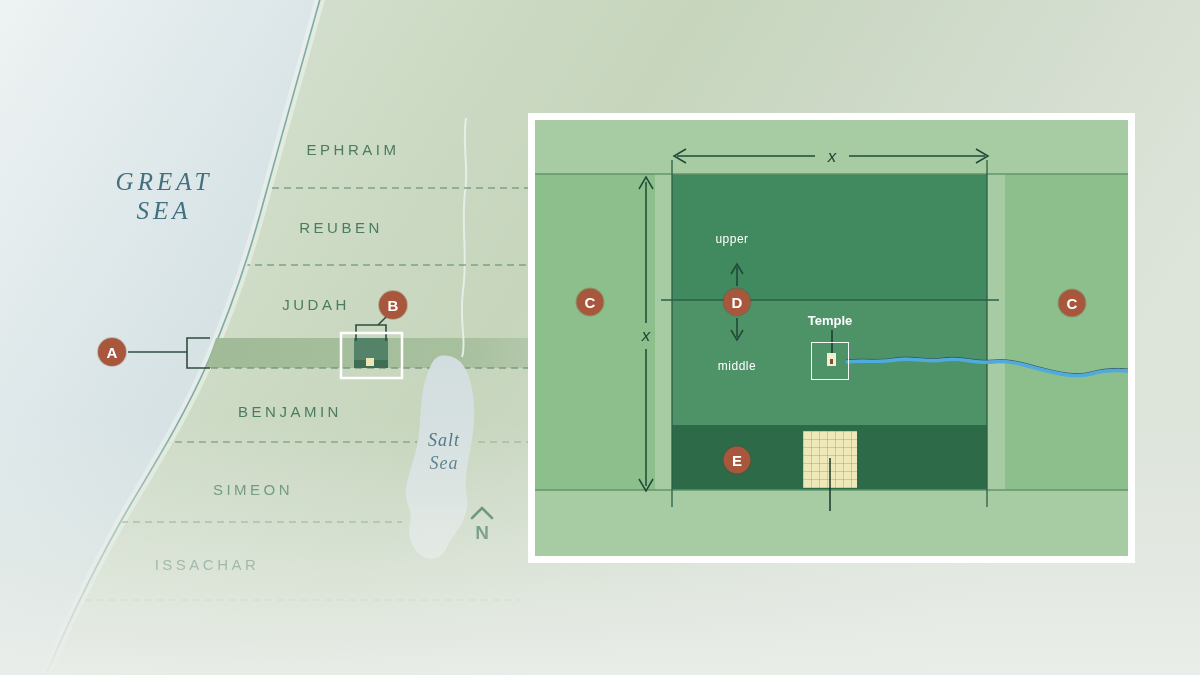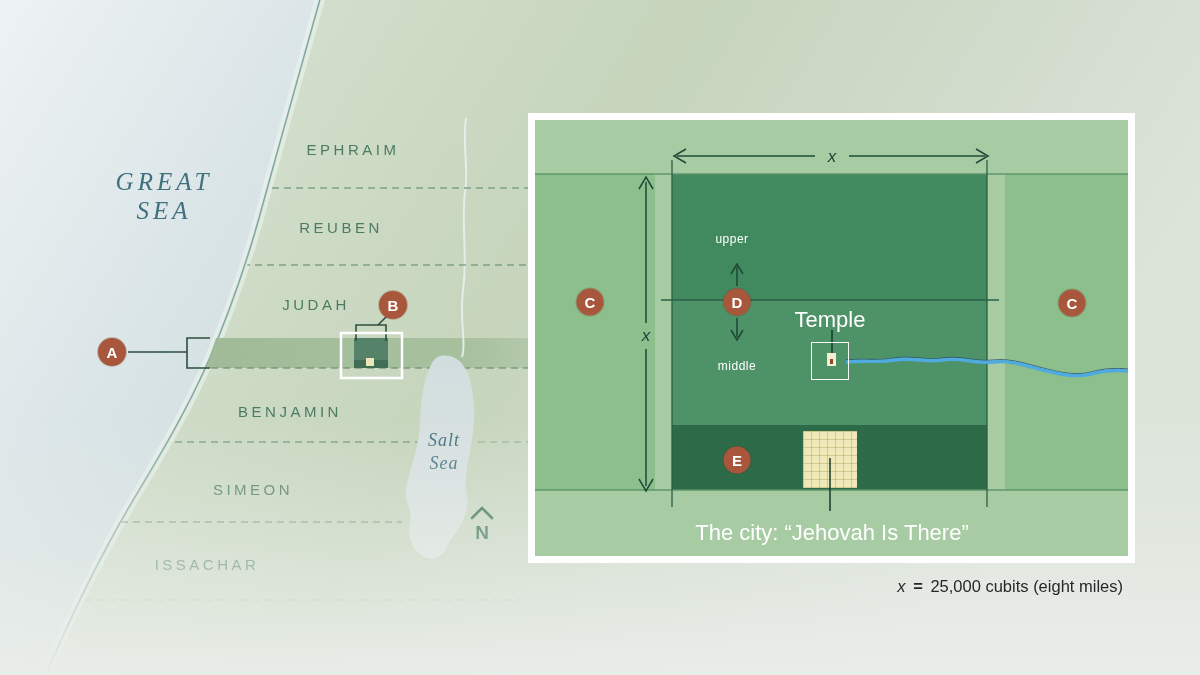--- a/index.html
+++ b/index.html
@@ -38,21 +38,21 @@
     background-image:
       repeating-linear-gradient(0deg, rgba(172,160,88,.45) 0 1.5px, transparent 1.5px 8px),
       repeating-linear-gradient(90deg, rgba(172,160,88,.45) 0 1.5px, transparent 1.5px 8px);}
   .temple-frame{position:absolute;left:276px;top:222px;width:38px;height:38px;
                 border:1.5px solid rgba(255,255,255,.95);}
   .temple-icon{position:absolute;left:292px;top:233px;width:9px;height:13px;background:#f3eecf;}
   .temple-icon span{position:absolute;left:3px;top:6px;width:3px;height:5px;background:#8a4a33;display:block;}
   .inset-italic{position:absolute;transform:translate(-50%,-50%);color:#ffffff;
                 font-size:12px;letter-spacing:.5px;}
   .inset-bold{position:absolute;transform:translate(-50%,-50%);color:#ffffff;
-              font-weight:normal;font-size:22px;white-space:nowrap;}
+              font-weight:bold;font-size:13px;white-space:nowrap;}
   .dim-x{position:absolute;transform:translate(-50%,-50%);color:#1e4634;
          font-style:italic;font-size:17px;font-weight:500;}
 
   
   #legend{position:absolute;right:77px;top:577px;color:#24282a;font-size:16.5px;white-space:nowrap;}
   #legend .lx{font-style:italic;}
   #legend .leq{font-weight:bold;padding:0 3px;}
 
   
   #fade{position:absolute;left:0;top:0;width:1200px;height:675px;pointer-events:none;
@@ -207,28 +207,22 @@
       <div class="temple-frame"></div>
       <div class="temple-icon">
           <span></span>
         </div>
 
       <div class="dim-x" style="left:297px;top:37px;">x</div>
       <div class="dim-x" style="left:111px;top:216px;">x</div>
       <div class="inset-italic" style="left:197px;top:119px;">upper</div>
       <div class="inset-italic" style="left:202px;top:246px;text-align:center;">middle</div>
       <div class="inset-bold" style="left:295px;top:200px;">Temple</div>
-      <div class="inset-bold" style="left:297px;top:413px;">The city: “Jehovah Is There”</div>
 
       <div class="marker small" style="left:55px;top:182px;">C</div>
       <div class="marker small" style="left:537px;top:183px;">C</div>
       <div class="marker small" style="left:202px;top:182px;">D</div>
       <div class="marker small" style="left:202px;top:340px;">E</div>
     </div>
   </div>
 
-  <div id="legend">
-    <span class="lx">x</span>
-    <span class="leq">=</span>
-    <span class="lrest">25,000 cubits (eight miles)</span>
-  </div>
 
 </div>
 
 </body></html>

